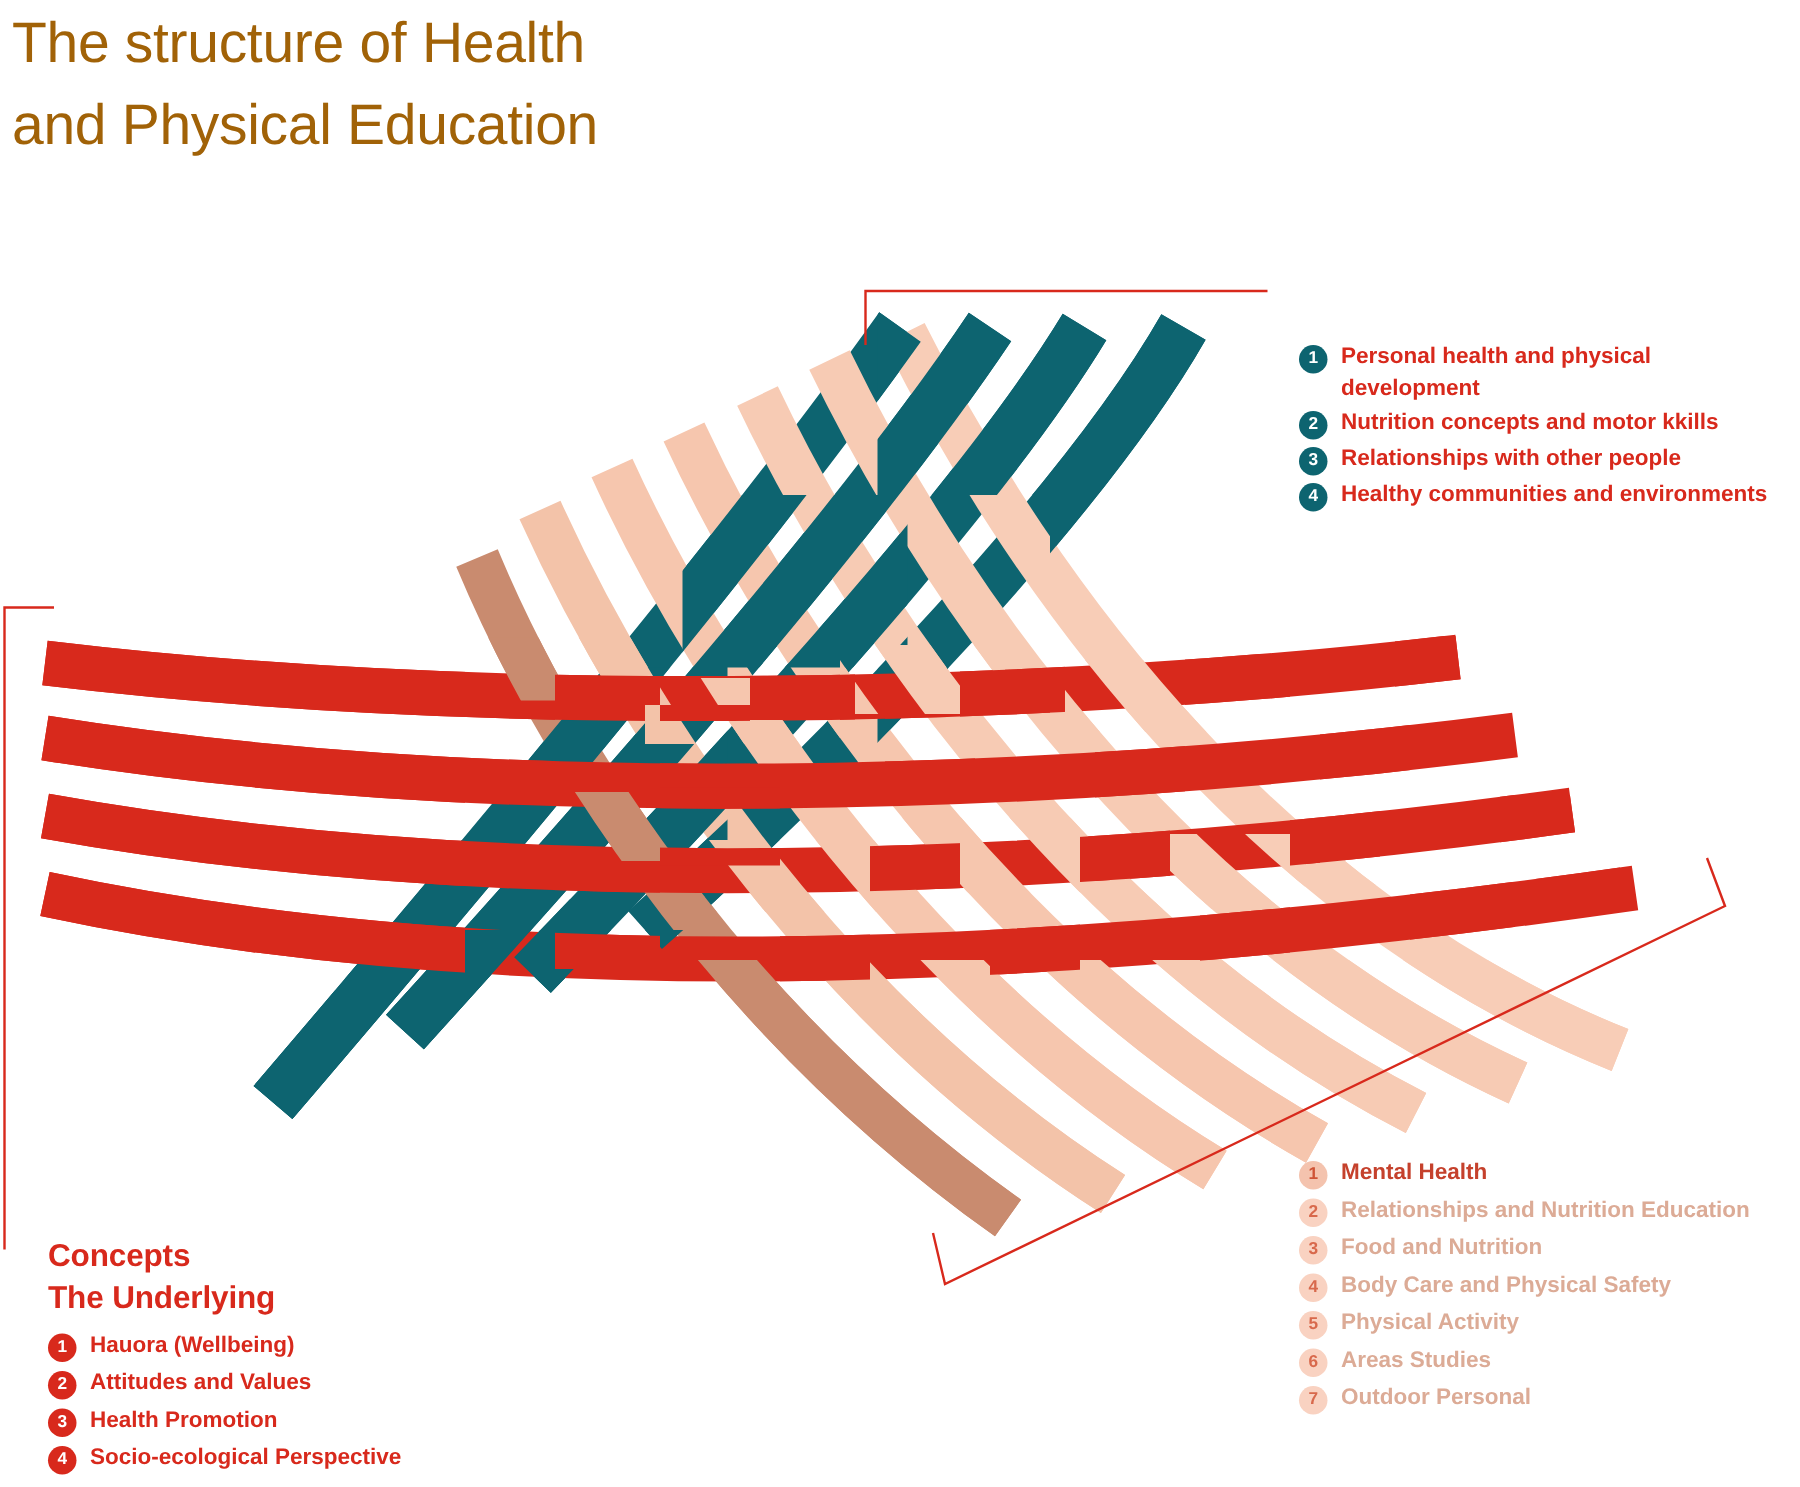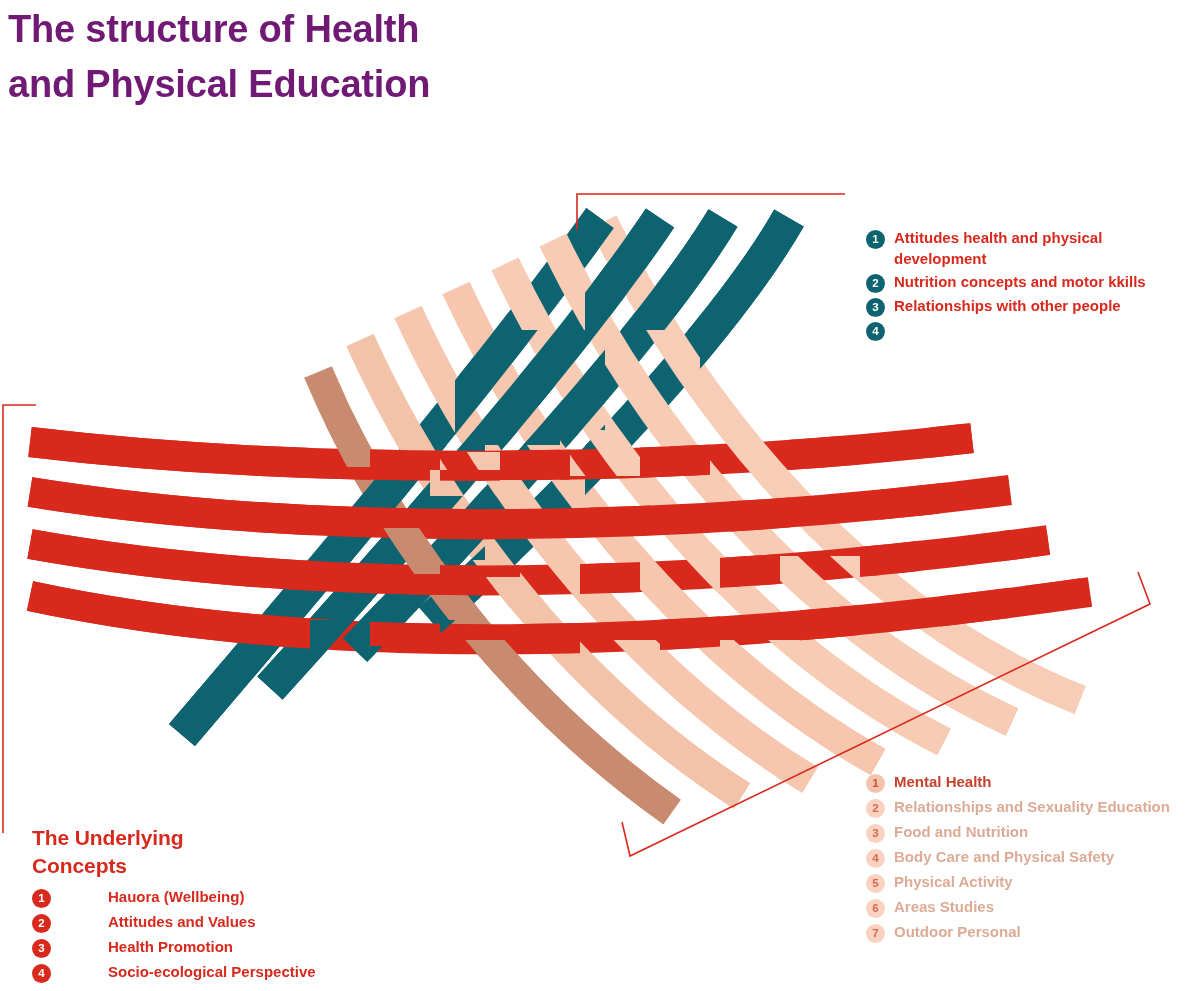--- a/index.html
+++ b/index.html
@@ -6,22 +6,22 @@
   body{
     width:1200px;height:991px;position:relative;overflow:hidden;
     font-family:"Liberation Sans","DejaVu Sans",sans-serif;
     -webkit-font-smoothing:antialiased;
   }
   #stage{position:absolute;inset:0;width:1200px;height:991px;}
 
   
   #title{
     position:absolute;left:8px;top:2px;width:640px;
-    font-size:38px;line-height:1.45;font-weight:bold;
-    color:#701a75;letter-spacing:-0.2px;
+    font-size:38px;line-height:1.45;font-weight:normal;
+    color:#a16207;letter-spacing:-0.2px;
   }
   #title .ln{display:block;}
 
   
   #weave{position:absolute;left:0;top:0;width:1200px;height:991px;}
 
   
   .legend{position:absolute;}
   .legend h3{
     margin:0 0 7px 0;font-size:21px;font-weight:bold;color:#d8291c;
@@ -40,21 +40,21 @@
 
   
   #legend-strands{left:866px;top:228px;width:330px;}
   #legend-strands .bullet{background:#0d6470;color:#ffffff;}
   #legend-strands .ltext{color:#d8291c;}
   #legend-strands .litem{margin-bottom:3px;}
 
   
   #legend-concepts{left:32px;top:824px;width:330px;}
   #legend-concepts .bullet{background:#d8291c;color:#ffffff;}
-  #legend-concepts .ltext{color:#d8291c;margin-left:48px;}
+  #legend-concepts .ltext{color:#d8291c;}
   #legend-concepts .litem{margin-bottom:4px;}
 
   
   #legend-keyareas{left:866px;top:772px;width:334px;}
   #legend-keyareas .bullet{background:#f9d2c1;color:#d8694c;}
   #legend-keyareas .litem{margin-bottom:4px;}
   #legend-keyareas .ltext{color:#dcab96;font-weight:bold;}
   #legend-keyareas .litem.primary .bullet{background:#f4c3ae;color:#cf5335;}
   #legend-keyareas .litem.primary .ltext{color:#c5412c;}
 </style>
@@ -249,39 +249,40 @@
     <g fill="none" stroke="#d8291c" stroke-width="1.6">
       <polyline points="577,230 577,194 845,194"></polyline>
       <polyline points="36,405 3,405 3,833"></polyline>
       <polyline points="1138,572 1150,604 630,856 622,822"></polyline>
     </g>
   </svg>
 
   <div class="legend" id="legend-strands">
     <div class="litem">
       <span class="bullet">1</span>
-      <span class="ltext">Attitudes health and physical development</span>
+      <span class="ltext">Personal health and physical development</span>
     </div>
     <div class="litem">
       <span class="bullet">2</span>
       <span class="ltext">Nutrition concepts and motor kkills</span>
     </div>
     <div class="litem">
       <span class="bullet">3</span>
       <span class="ltext">Relationships with other people</span>
     </div>
     <div class="litem">
       <span class="bullet">4</span>
+      <span class="ltext">Healthy communities and environments</span>
     </div>
   </div>
 
   <div class="legend" id="legend-concepts">
     <h3>
+      <span class="ln">Concepts</span>
       <span class="ln">The Underlying</span>
-      <span class="ln">Concepts</span>
     </h3>
     <div class="litem">
       <span class="bullet">1</span>
       <span class="ltext">Hauora (Wellbeing)</span>
     </div>
     <div class="litem">
       <span class="bullet">2</span>
       <span class="ltext">Attitudes and Values</span>
     </div>
     <div class="litem">
@@ -294,21 +295,21 @@
     </div>
   </div>
 
   <div class="legend" id="legend-keyareas">
     <div class="litem primary">
       <span class="bullet">1</span>
       <span class="ltext">Mental Health</span>
     </div>
     <div class="litem">
       <span class="bullet">2</span>
-      <span class="ltext">Relationships and Sexuality Education</span>
+      <span class="ltext">Relationships and Nutrition Education</span>
     </div>
     <div class="litem">
       <span class="bullet">3</span>
       <span class="ltext">Food and Nutrition</span>
     </div>
     <div class="litem">
       <span class="bullet">4</span>
       <span class="ltext">Body Care and Physical Safety</span>
     </div>
     <div class="litem">

